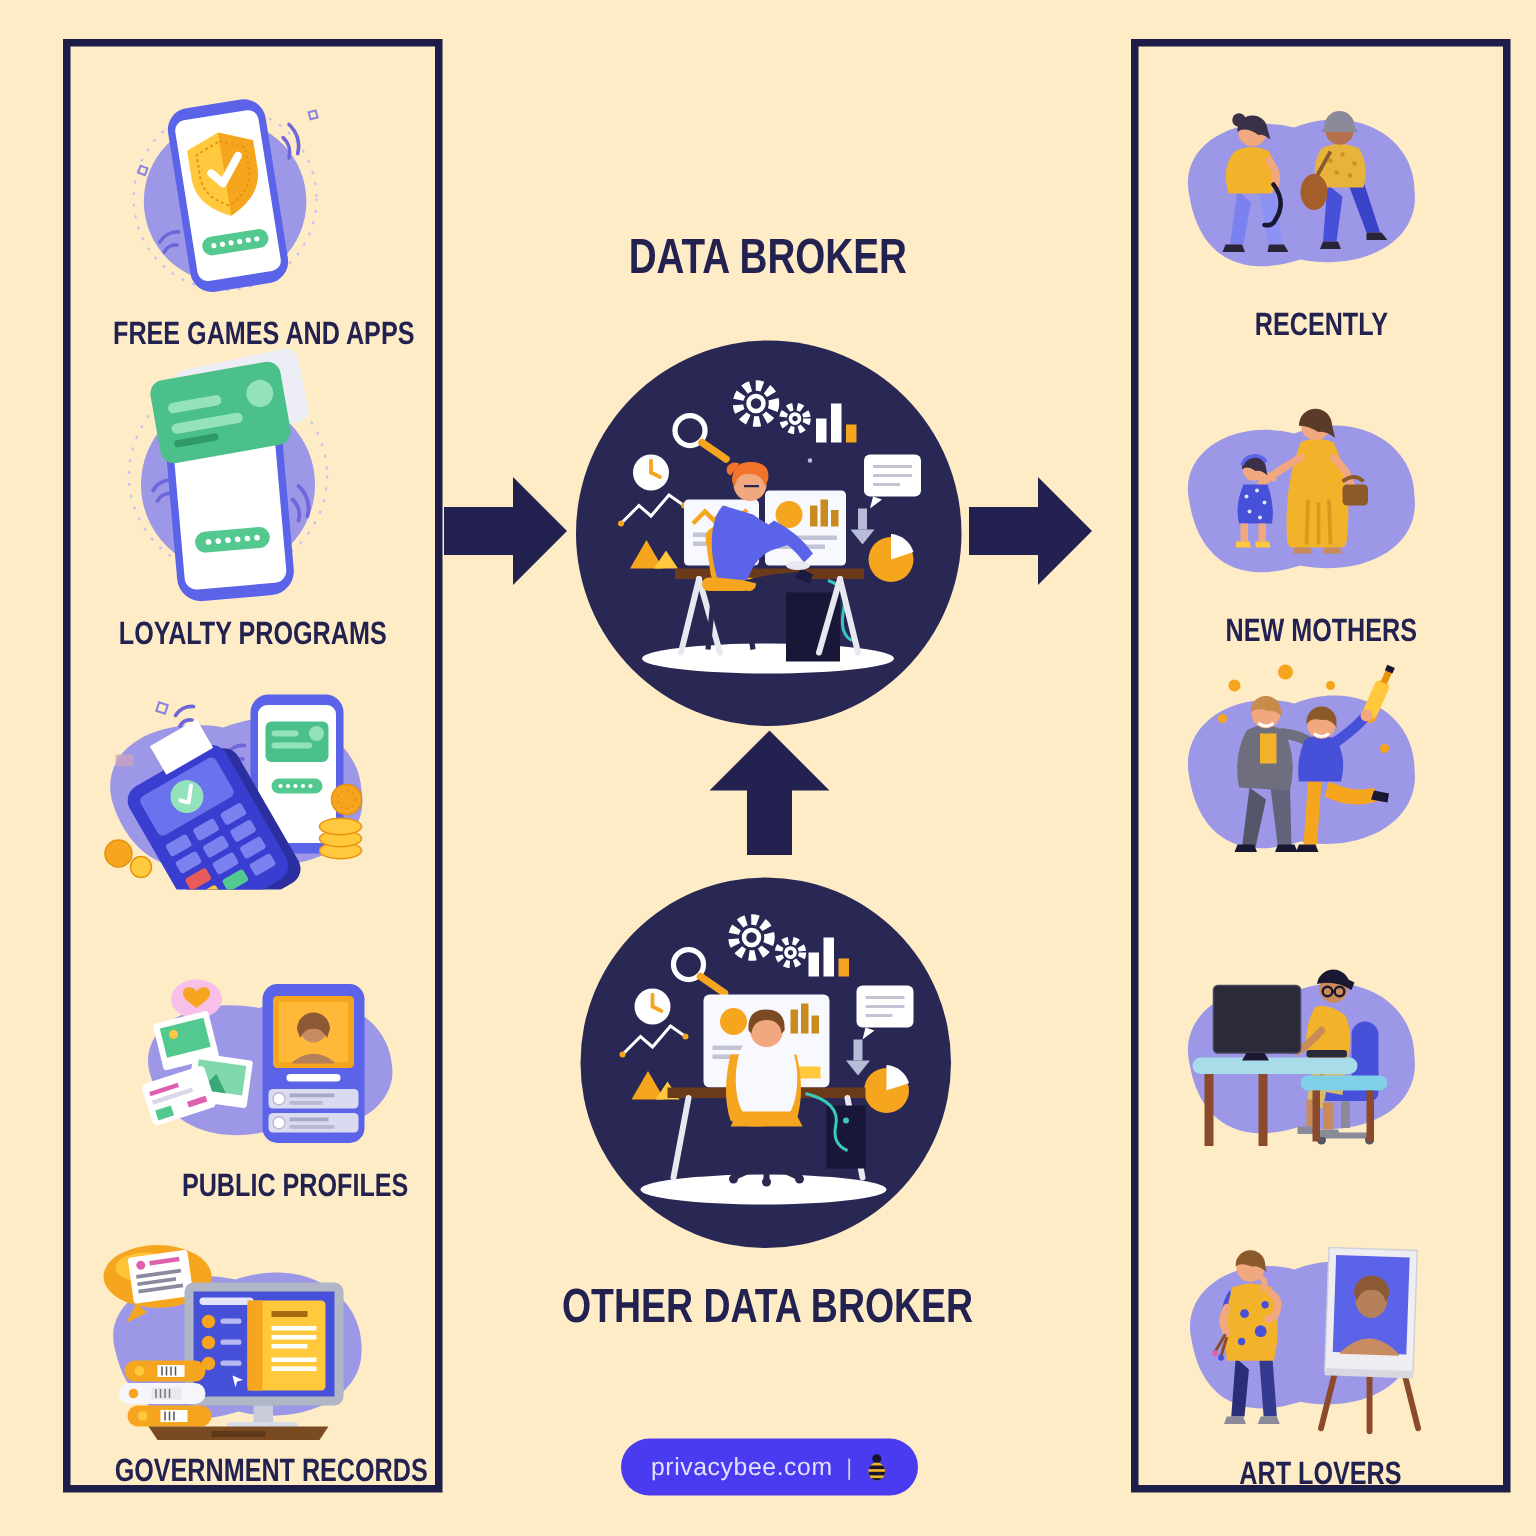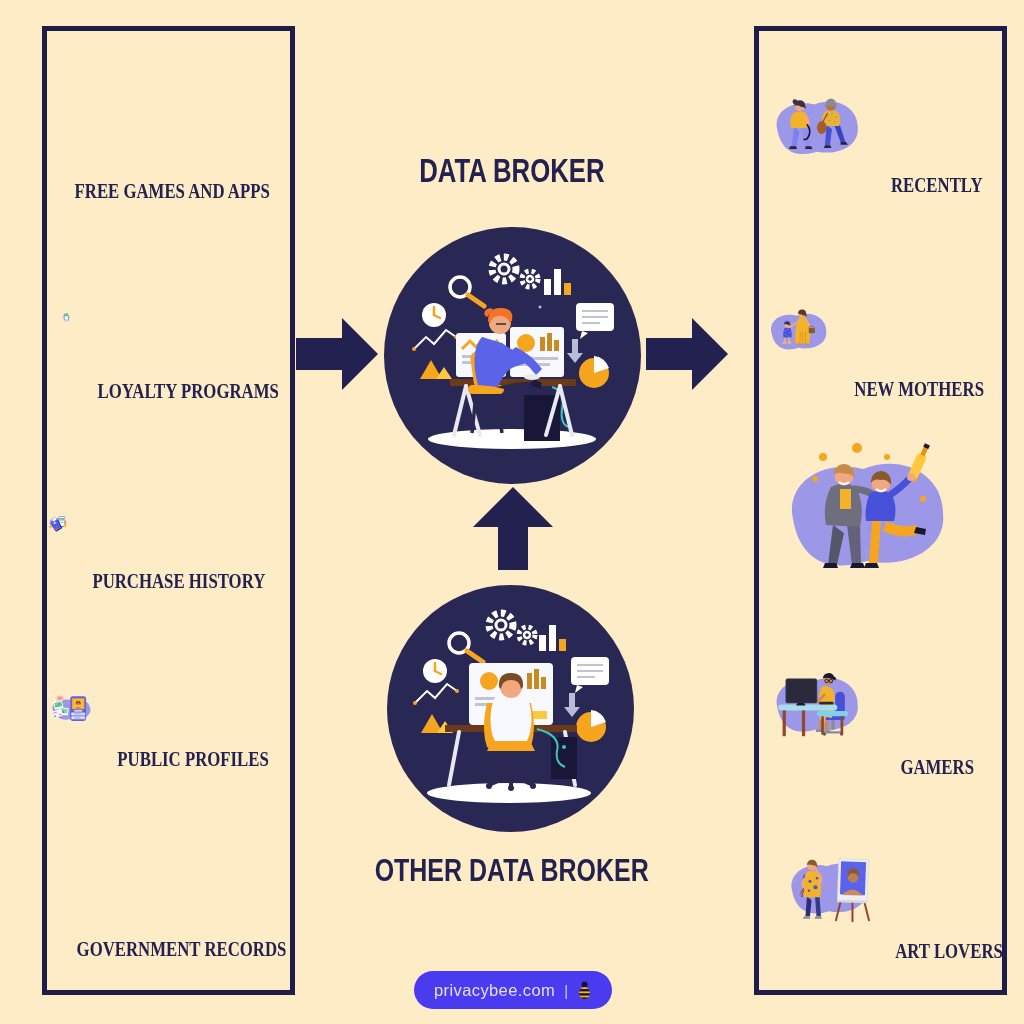--- a/index.html
+++ b/index.html
@@ -29,21 +29,21 @@
     background:var(--bg);
     font-family:"Liberation Sans", sans-serif;
     color:var(--navy);
   }
   .panel{
     position:absolute;top:26px;width:253px;height:969px;
     border:5px solid var(--navy-deep);box-sizing:border-box;
   }
   #left-panel{left:42px;}
   #right-panel{left:754px;}
-  .item{position:absolute;left:0;width:100%;display:flex;align-items:flex-end;font-family:Liberation Serif, serif;}
+  .item{position:absolute;left:0;width:100%;display:flex;flex-direction:column;align-items:flex-start;}
   .illo{display:block;}
   .label{
     width:100%;text-align:center;font-weight:700;font-size:21.5px;line-height:1.12;
     color:var(--navy);margin-top:7px;
   }
   .cond{display:inline-block;transform:scaleX(0.78);transform-origin:center;white-space:nowrap;}
   .line{display:block;}
   .line .cond{display:inline-block;}
   .center-title{
     position:absolute;left:312px;width:400px;text-align:center;font-weight:700;
@@ -52,21 +52,20 @@
   #title{top:152px;font-size:33px;}
   #other-title{top:852px;font-size:32px;text-decoration:underline;}
   .broker-circle{position:absolute;border-radius:50%;background:var(--circle);overflow:hidden;}
   #circle-top{left:384px;top:227px;width:257px;height:257px;}
   #circle-bottom{left:387px;top:585px;width:247px;height:247px;}
   .arrow{position:absolute;}
   #footer-pill{
     position:absolute;left:414px;top:959px;width:198px;height:38px;border-radius:19px;
     background:var(--pill);display:flex;align-items:center;justify-content:center;gap:9px;
     cursor:pointer;
-    margin-top:12px;
   }
   #footer-pill .site{color:var(--pill-text);font-size:16.5px;letter-spacing:.4px;}
   #footer-pill .sep{color:var(--pill-text);opacity:.85;font-size:15px;}
 </style>
 </head>
 <body>
 
 <div id="canvas">
 
   <div class="panel" id="left-panel">
@@ -99,21 +98,21 @@
               <circle cx="114" cy="112.5" r="1.8"></circle>
               <circle cx="120" cy="112.5" r="1.8"></circle>
             </g>
         </g>
         <rect x="44" y="60" width="5" height="5" transform="rotate(20 46 62)" fill="none" stroke="#8C84E0" stroke-width="1.4"></rect>
         <rect x="161" y="22" width="5" height="5" transform="rotate(-15 163 24)" fill="none" stroke="#8C84E0" stroke-width="1.4"></rect>
       </svg>
       <div class="label"><span class="cond">FREE GAMES AND APPS</span></div>
     </div>
 
-    <div class="item" style="top:200px;padding-left:14px;">
+    <div class="item" style="top:200px;">
       <svg class="illo" width="210" height="172" viewBox="0 0 210 172">
         <circle cx="105" cy="86" r="66" fill="none" stroke="#C7C2EE" stroke-width="1.5" stroke-dasharray="2 6"></circle>
         <circle cx="105" cy="92" r="58" fill="#9D97E8"></circle>
         <g stroke="#6F66D9" stroke-width="2.5" fill="none" stroke-linecap="round">
           <path d="M55 96 a14 14 0 0 1 13 -7"></path>
             <path d="M58 103 a9 9 0 0 1 9 -5"></path>
           <path d="M152 116 a14 14 0 0 0 -4 -14"></path>
             <path d="M158 113 a20 20 0 0 0 -6 -20"></path>
         </g>
         <g transform="rotate(-5 105 95)">
@@ -195,24 +194,23 @@
         <g>
           <ellipse cx="180" cy="116" rx="14" ry="5.5" fill="#FFC83D" stroke="#E8930C"></ellipse>
           <ellipse cx="180" cy="108" rx="14" ry="5.5" fill="#FFC83D" stroke="#E8930C"></ellipse>
           <ellipse cx="180" cy="100" rx="14" ry="5.5" fill="#FFC83D" stroke="#E8930C"></ellipse>
           <circle cx="184" cy="82" r="10" fill="#F6A51F" stroke="#E8930C"></circle>
           <circle cx="184" cy="82" r="6" fill="none" stroke="#E8930C" stroke-dasharray="2 2"></circle>
           <circle cx="32" cy="118" r="9" fill="#F6A51F" stroke="#E8930C"></circle>
           <circle cx="47" cy="127" r="7" fill="#FFC83D" stroke="#E8930C"></circle>
         </g>
       </svg>
-      <div class="label"><span class="cond">PURCHASE HISTORY</span></div>
-    </div>
-
-    <div class="item" style="top:615px;">
+    </div>
+
+    <div class="item" style="top:615px;margin-left:28px;">
       <svg class="illo" width="210" height="125" viewBox="0 0 210 125">
         <path d="M24 66 C20 36 56 18 98 26 C140 10 182 28 186 62 C192 92 156 114 112 106 C66 120 32 102 24 66 Z" fill="#9D97E8"></path>
         <g>
           <ellipse cx="56" cy="20" rx="17" ry="13" fill="#F8C0E8"></ellipse>
           <path d="M48 30 l-3 8 8 -4 z" fill="#F8C0E8"></path>
           <path d="M56 15 c-2 -4 -9 -4 -9 1 c0 4 5 7 9 10 c4 -3 9 -6 9 -10 c0 -5 -7 -5 -9 -1 z" fill="#F6A51F"></path>
         </g>
         <g transform="rotate(-14 48 48)">
           <rect x="30" y="32" width="38" height="32" rx="2" fill="#FFFFFF"></rect>
           <rect x="34" y="36" width="30" height="20" fill="#53C98F"></rect>
@@ -726,24 +724,23 @@
               <rect x="80" y="87" width="6" height="48"></rect>
           </g>
           <rect x="108" y="88" width="58" height="10" rx="5" fill="#7FD0E8"></rect>
           <rect x="116" y="98" width="5" height="34" fill="#8B4A2B"></rect>
             <rect x="152" y="98" width="5" height="34" fill="#8B4A2B"></rect>
           <rect x="50" y="28" width="58" height="45" rx="3" fill="#2A2A3A" stroke="#44445A"></rect>
           <path d="M72 73 l12 0 3 5 h-18 z" fill="#1A1830"></path>
           <rect x="112" y="71" width="27" height="5" rx="2" fill="#2A2A3A"></rect>
         </g>
       </svg>
-      <div class="label"><span class="cond">GAMERS</span></div>
-    </div>
-
-    <div class="item" style="top:780px;margin-left:16px;">
+    </div>
+
+    <div class="item" style="top:780px;">
       <svg class="illo" width="210" height="152" viewBox="0 0 210 155">
         <path d="M34 84 C26 50 64 26 104 36 C144 20 184 42 184 80 C188 114 150 134 108 126 C64 140 40 120 34 84 Z" fill="#9D97E8"></path>
         <g stroke="#8B4A2B" stroke-width="4" stroke-linecap="round">
           <line x1="134" y1="96" x2="122" y2="144"></line>
           <line x1="176" y1="96" x2="188" y2="144"></line>
           <line x1="155" y1="104" x2="155" y2="146"></line>
         </g>
         <g transform="rotate(2 155 64)">
           <rect x="126" y="22" width="60" height="84" fill="#EDEDF2" stroke="#D0D0DA"></rect>
           <rect x="131" y="27" width="50" height="66" fill="#5B63E8"></rect>

